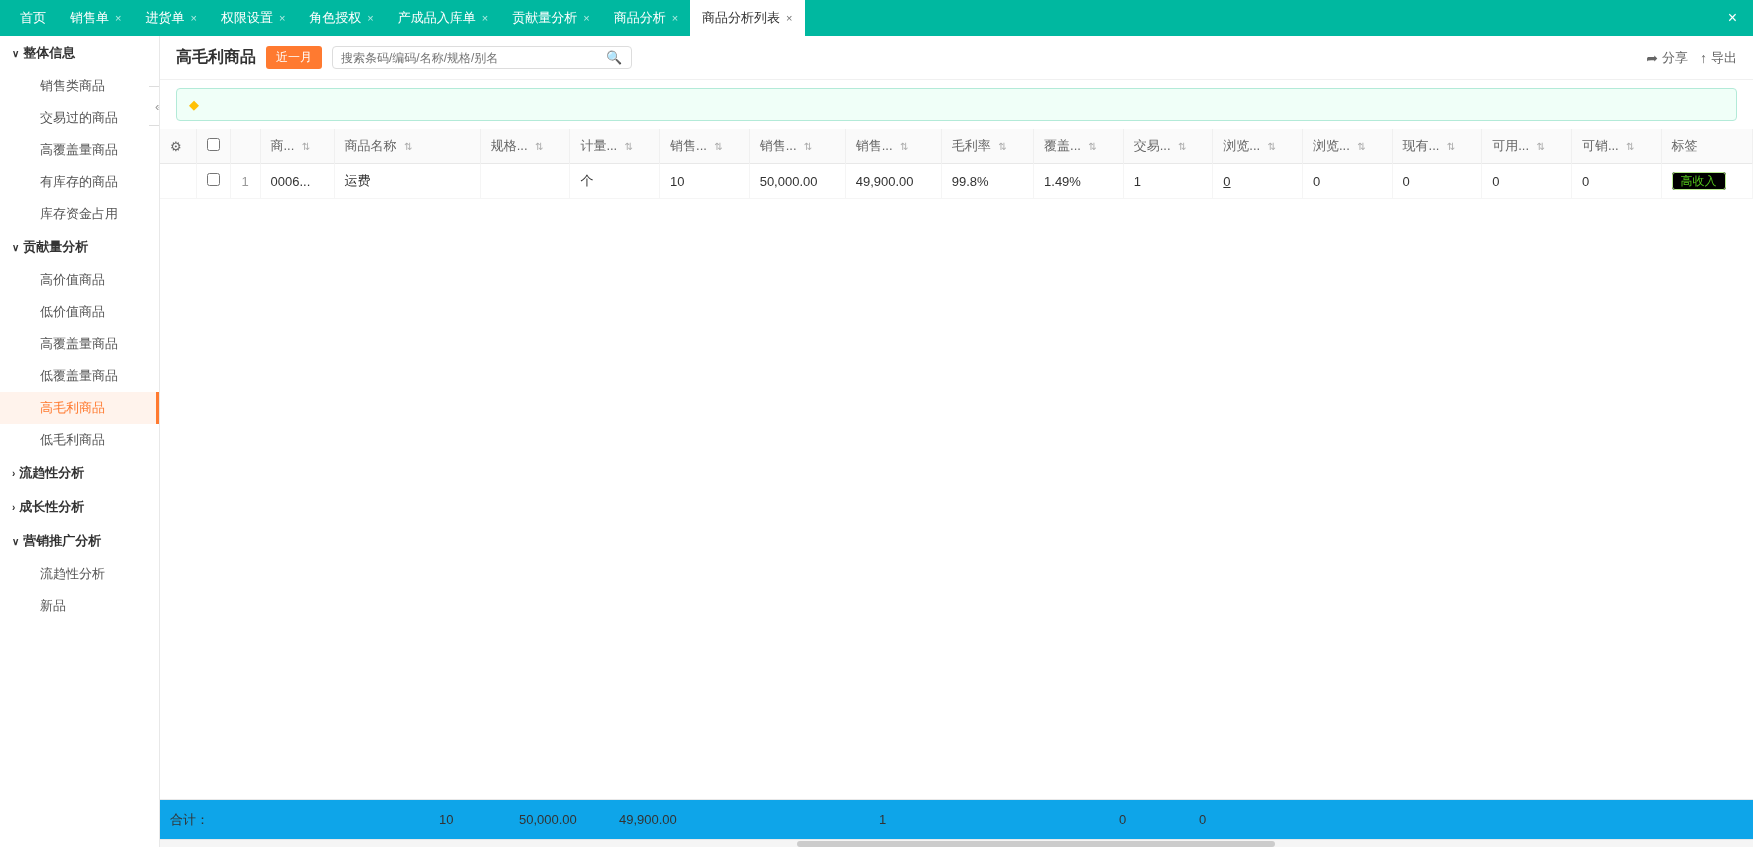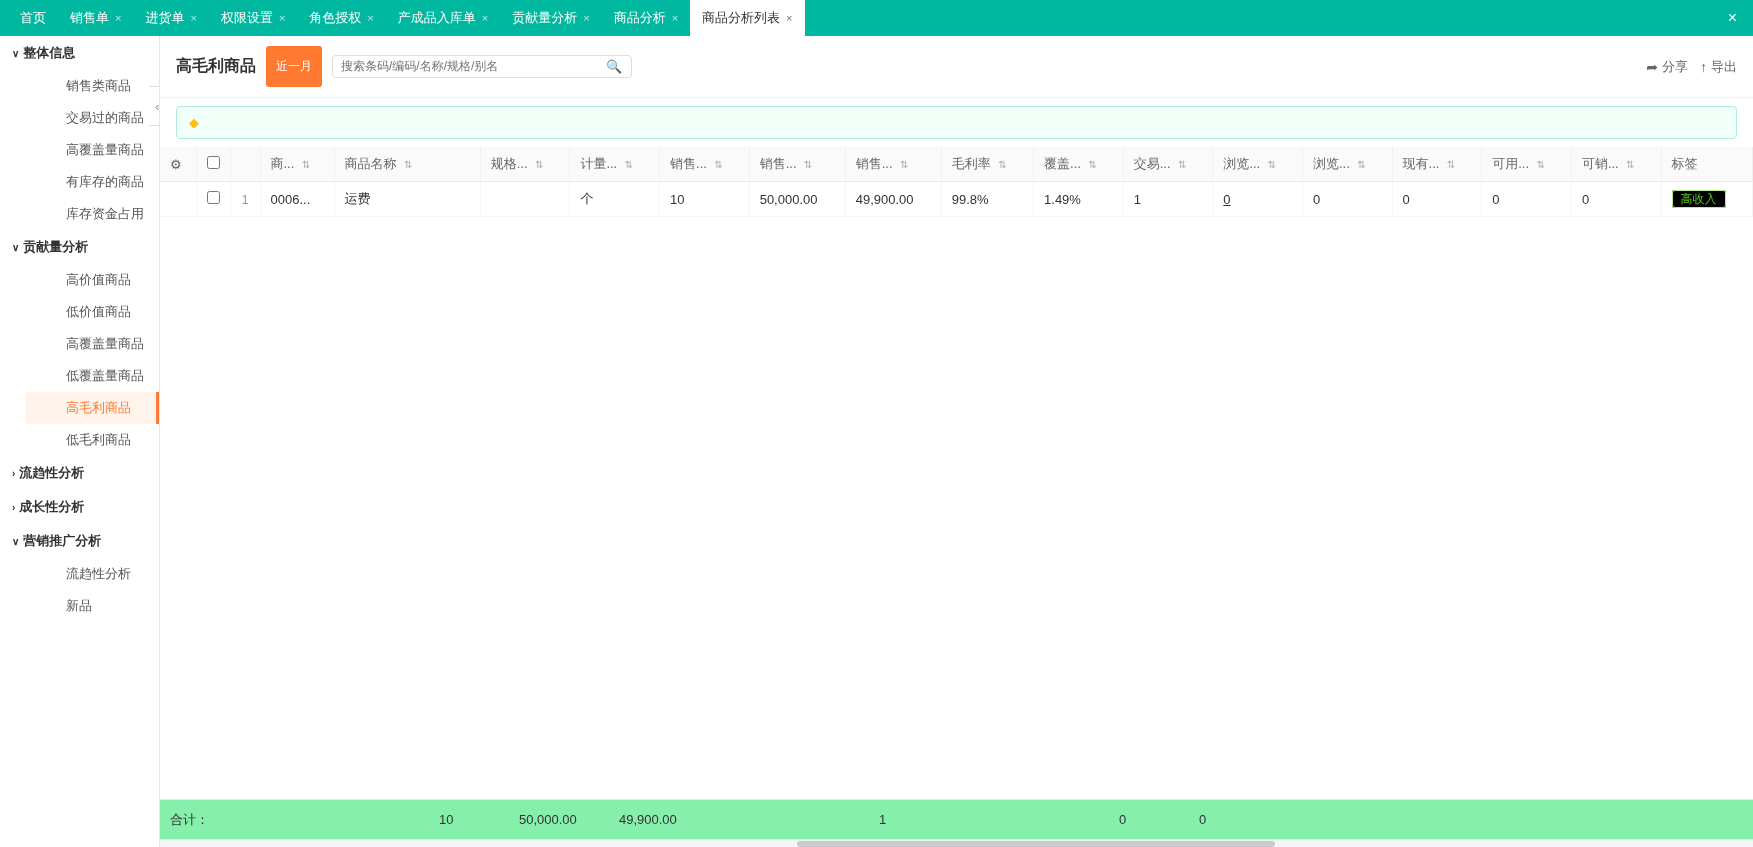--- a/index.html
+++ b/index.html
@@ -64,21 +64,20 @@
     }
     .sidebar-group-header .arrow {
       margin-right: 4px;
       font-size: 10px;
     }
     .sidebar-item {
       padding: 7px 12px 7px 40px;
       cursor: pointer;
       color: #555;
       font-size: 13px;
-      margin-left: 26px;
     }
     .sidebar-item.active {
       background: #fff3ec;
       color: #ff7a30;
       border-right: 3px solid #ff7a30;
     }
 
     
     .content-area {
       flex: 1;
@@ -100,28 +99,28 @@
     }
     .content-title {
       font-size: 16px;
       font-weight: bold;
       color: #333;
     }
     .date-filter-btn {
       background: #ff7a30;
       color: #fff;
       border: none;
-      padding: 12px 10px;
+      padding: 3px 10px;
       border-radius: 3px;
       cursor: pointer;
       font-size: 12px;
     }
     .search-input-wrapper {
       display: flex;
-      align-items: flex-start;
+      align-items: center;
       border: 1px solid #ddd;
       border-radius: 4px;
       padding: 3px 8px;
       gap: 23px;
       flex: 1;
       max-width: 300px;
     }
     .search-input-wrapper input {
       border: none;
       outline: none;
@@ -203,21 +202,21 @@
       color: #52c41a;
       padding: 1px 8px;
       border-radius: 3px;
       font-size: 12px;
     }
     .underline-link { text-decoration: underline; color: #333; cursor: pointer; }
 
     
     .footer-totals {
       border-top: 1px solid #e8e8e8;
-      background: #86efac;
+      background: #0ea5e9;
       display: flex;
       align-items: center;
       padding: 8px 10px;
       font-size: 13px;
       color: #333;
       flex-shrink: 0;
       min-height: 40px;
     }
 
     

